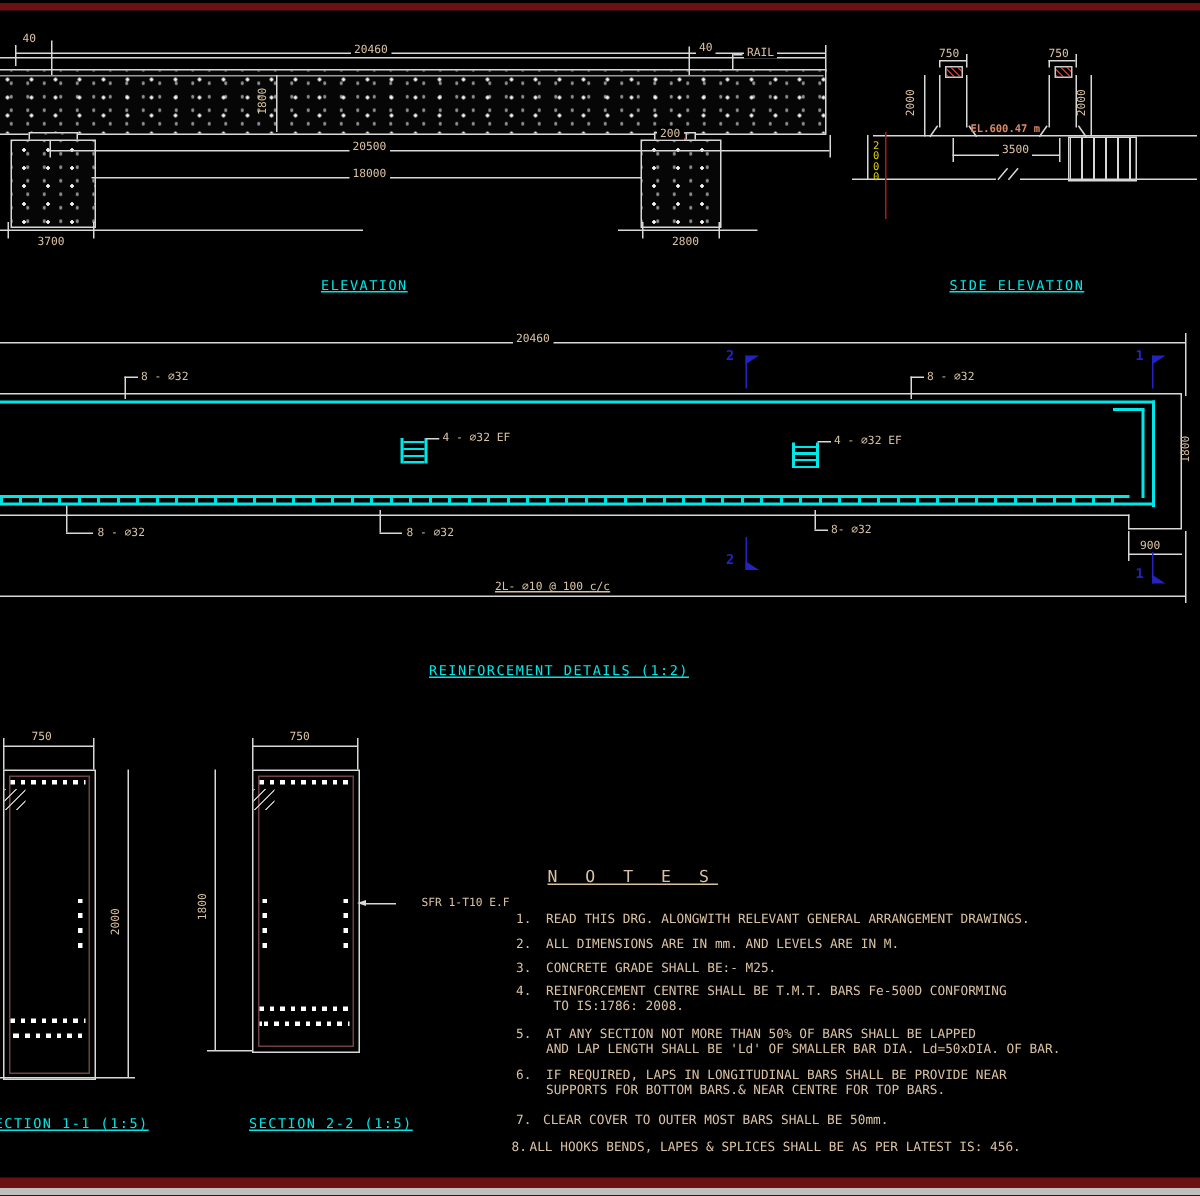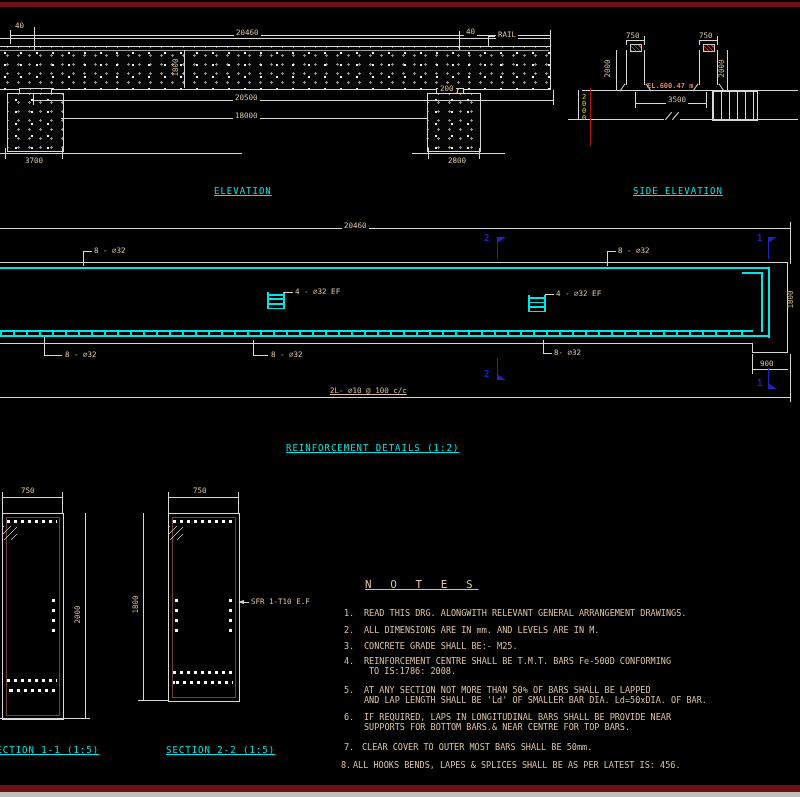--- a/index.html
+++ b/index.html
@@ -247,21 +247,21 @@
     <div class="dotscol" style="left:229px;top:592px;height:40px;"></div>
     <div class="dotsrow" style="left:173px;top:671px;width:60px;"></div>
     <div class="dotsrow" style="left:173px;top:681px;width:60px;background-position:3px 0;"></div>
 
     <div class="lv" style="left:143px;top:513px;height:187px;"></div>
     <div class="dv" style="left:126px;top:600px;">1800</div>
     <div class="lh" style="left:138px;top:700px;width:30px;"></div>
 
     <div class="arrowl" style="left:238px;top:600px;"></div>
     <div class="lh" style="left:242px;top:602px;width:22px;"></div>
-    <div class="d" style="left:249px;top:597px;text-align:center;">SFR 1-T10 E.F</div>
+    <div class="d" style="left:279px;top:597px;text-align:center;">SFR 1-T10 E.F</div>
 
     <div class="t" style="left:166px;top:745px;">SECTION 2-2 (1:5)</div>
   </div>
 
   <div>
     <div class="notetitle" style="left:365px;top:578px;">N O T E S</div>
 
     <div class="n" style="left:344px;top:608px;">1.</div>
     <div class="n" style="left:364px;top:608px;">READ THIS DRG. ALONGWITH RELEVANT GENERAL ARRANGEMENT DRAWINGS.</div>
 

